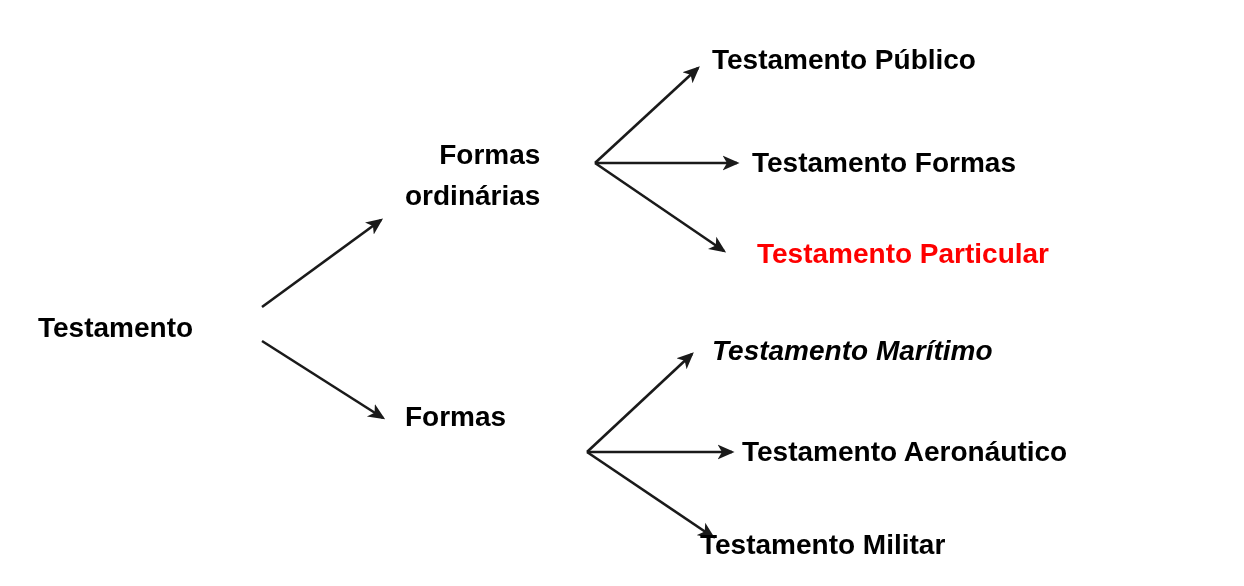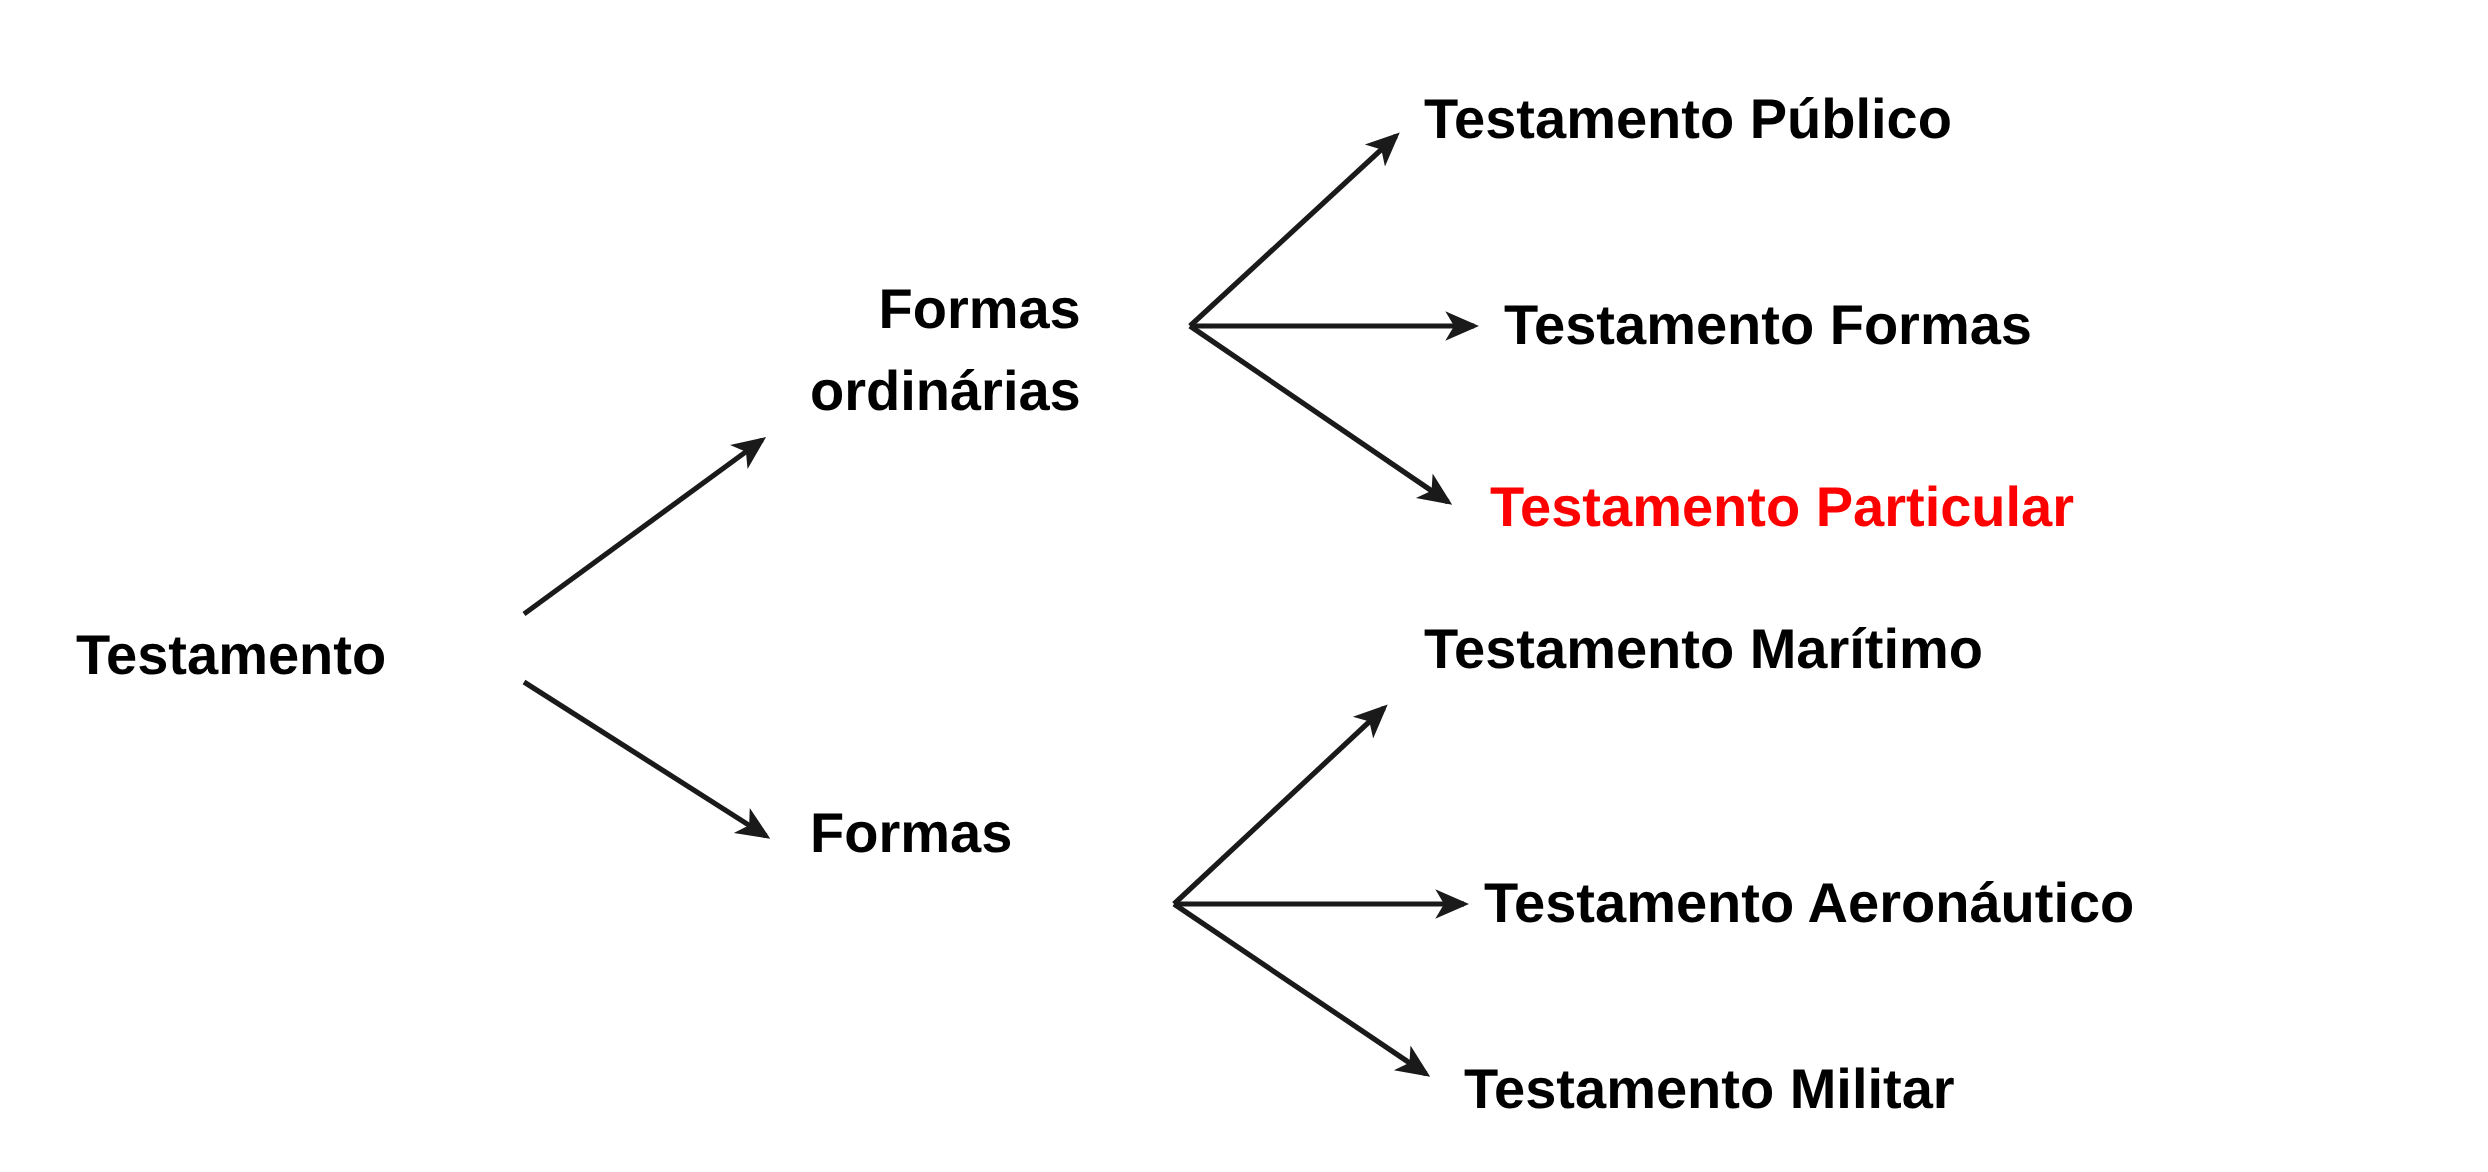--- a/index.html
+++ b/index.html
@@ -34,31 +34,32 @@
     line-height: 1.18;
     color: var(--text-color, #000000);
     white-space: nowrap;
   }
   .node.two-line {
     line-height: 1.45;
     text-align: right;
   }
   .node.highlight {
     color: var(--highlight-color, #fe0000);
+    margin-left: 12px;
   }
   
   .pos-root        { left: 38px;  top: 311px; text-align: center; }
   .pos-ordinarias  { left: 405px; top: 135px; }
   .pos-publico     { left: 712px; top: 43px;  }
   .pos-cerrado     { left: 752px; top: 146px; }
   .pos-particular  { left: 745px; top: 237px; }
   .pos-especiais   { left: 405px; top: 397px; }
-  .pos-maritimo    { left: 712px; top: 308px; }
+  .pos-maritimo    { left: 712px; top: 334px; font-style: italic; }
   .pos-aeronautico { left: 742px; top: 435px; }
-  .pos-militar     { left: 732px; top: 528px; }
+  .pos-militar     { left: 700px; top: 528px; }
 </style>
 </head>
 <body>
 
 <div class="canvas">
 
   <svg class="arrow-layer" viewBox="0 0 1244 586" xmlns="http://www.w3.org/2000/svg" aria-hidden="true">
     <defs>
       <marker id="arrowhead" viewBox="0 0 10 10" refX="8.5" refY="5" markerWidth="6.5" markerHeight="6.5" orient="auto-start-reverse">
         <path d="M 0 0.6 L 10 5 L 0 9.4 L 2.6 5 z" fill="#1a1a1a"></path>

